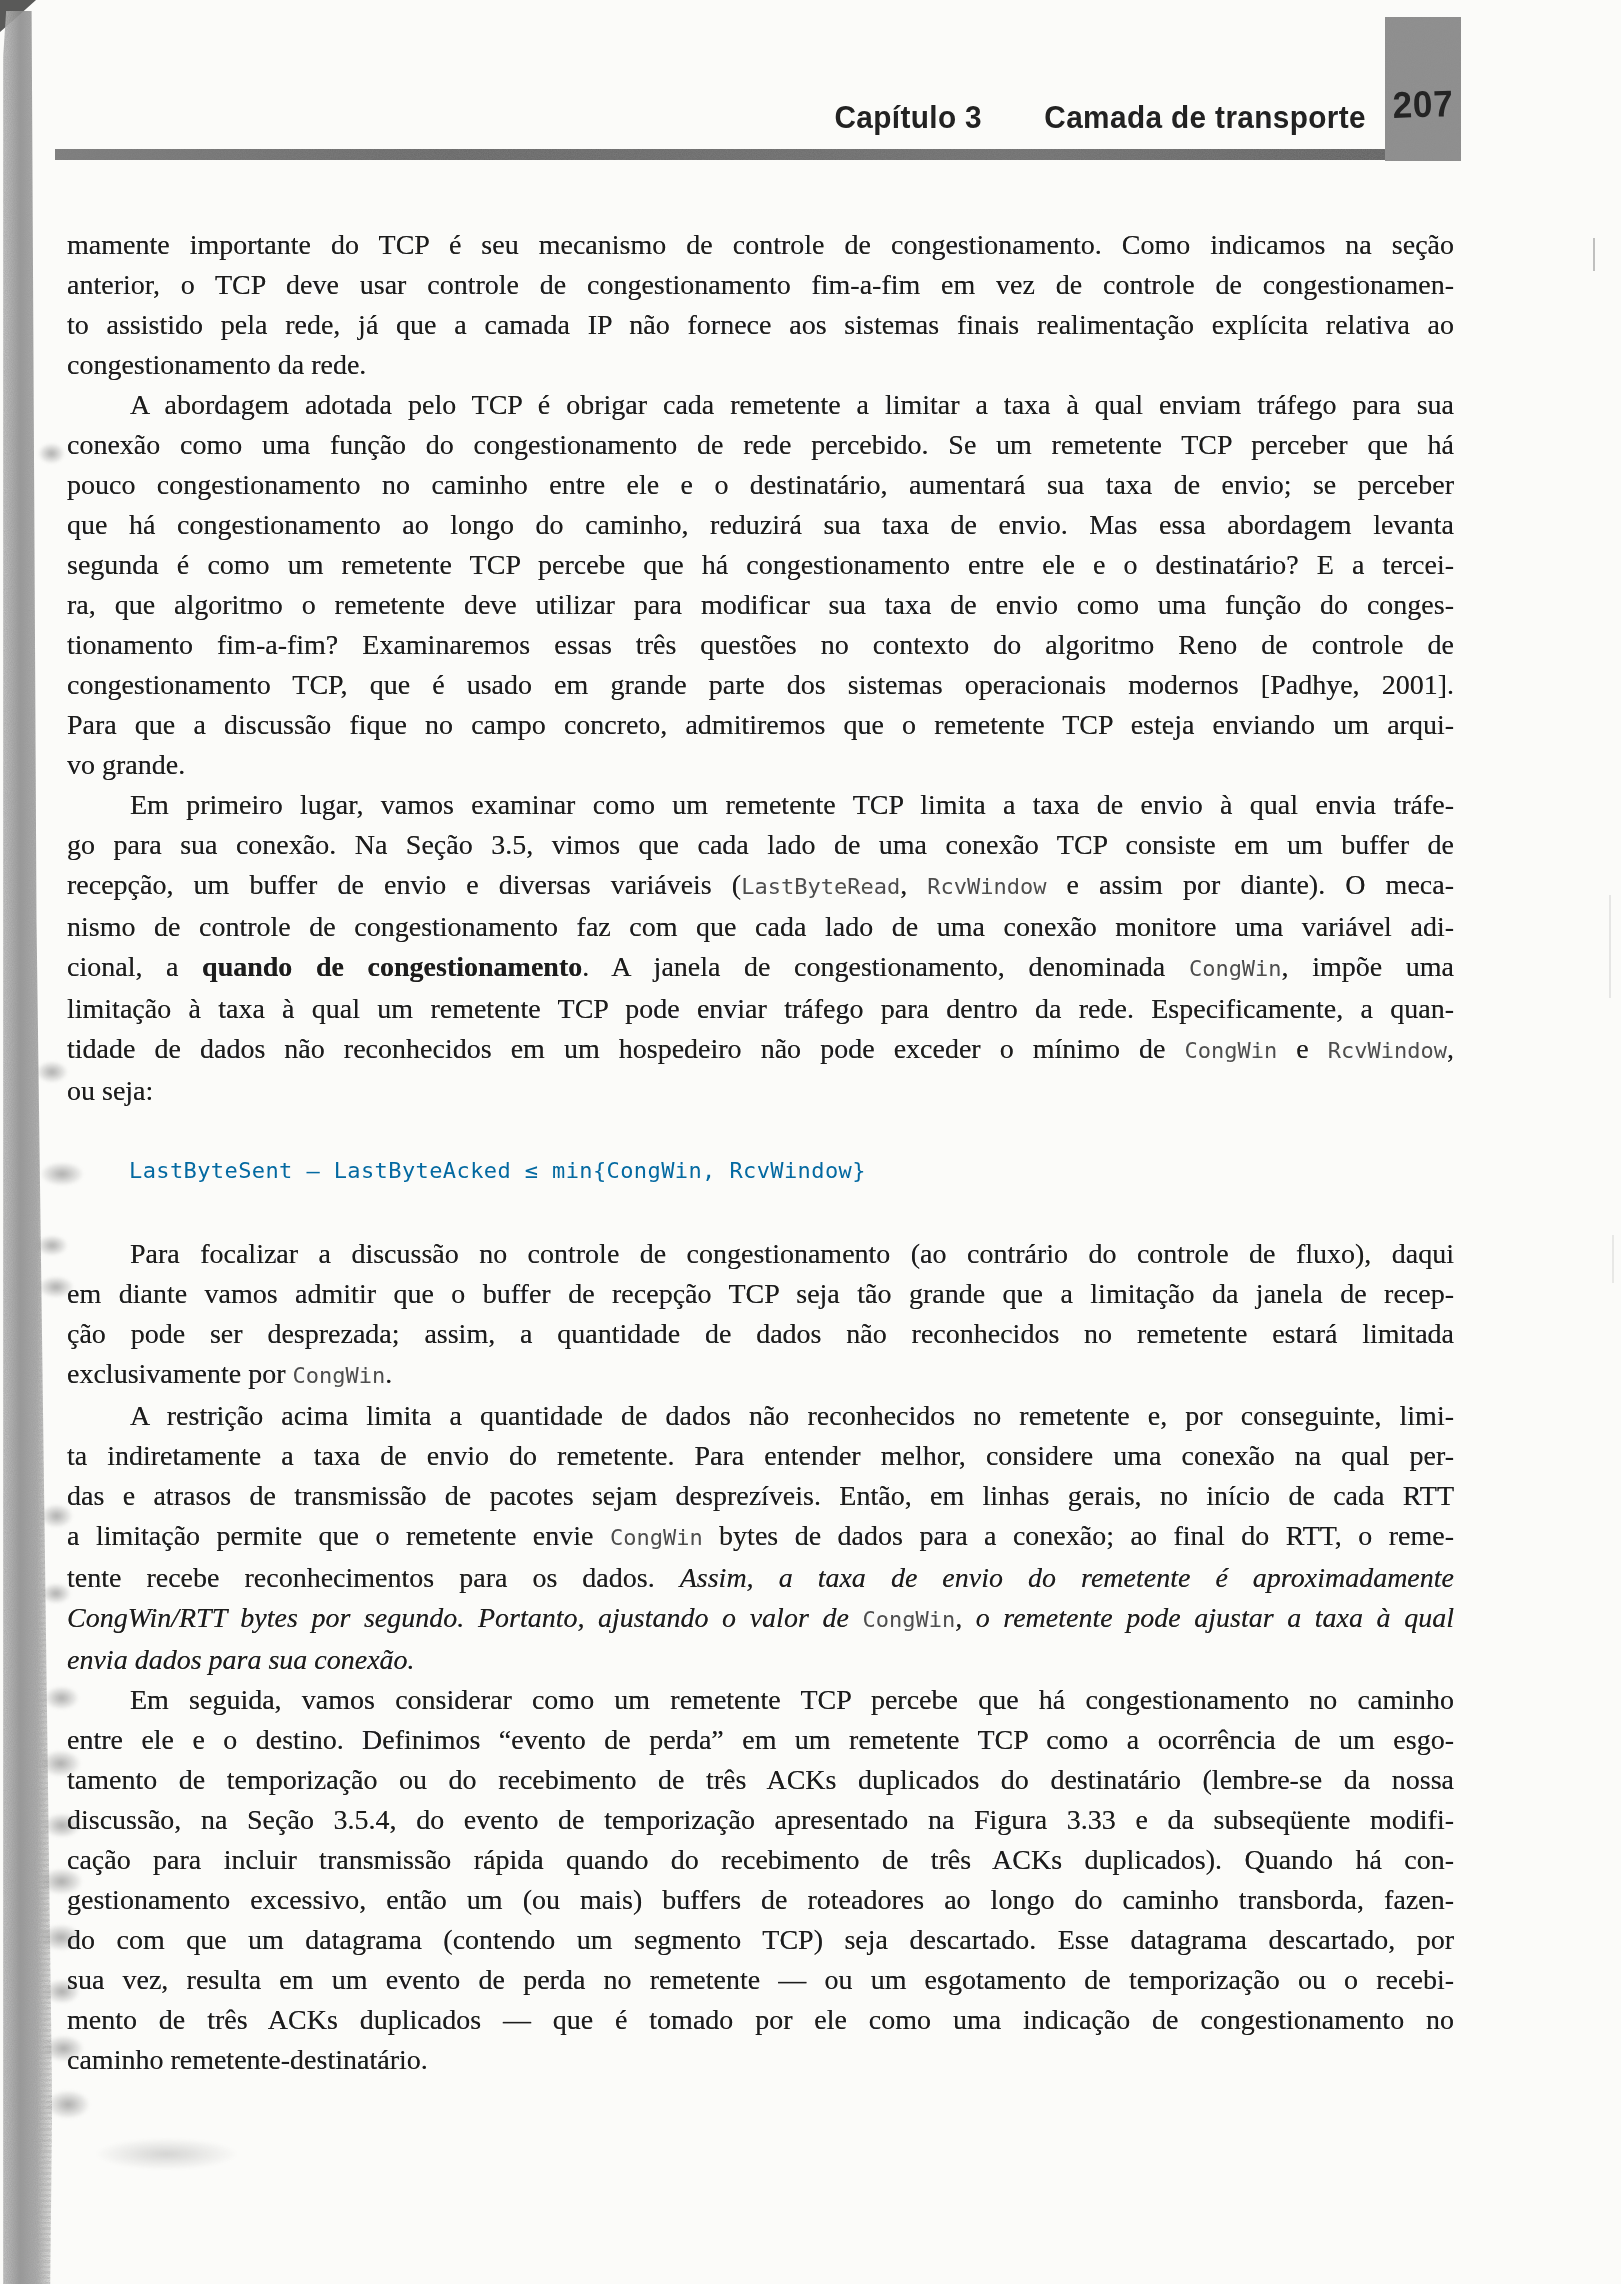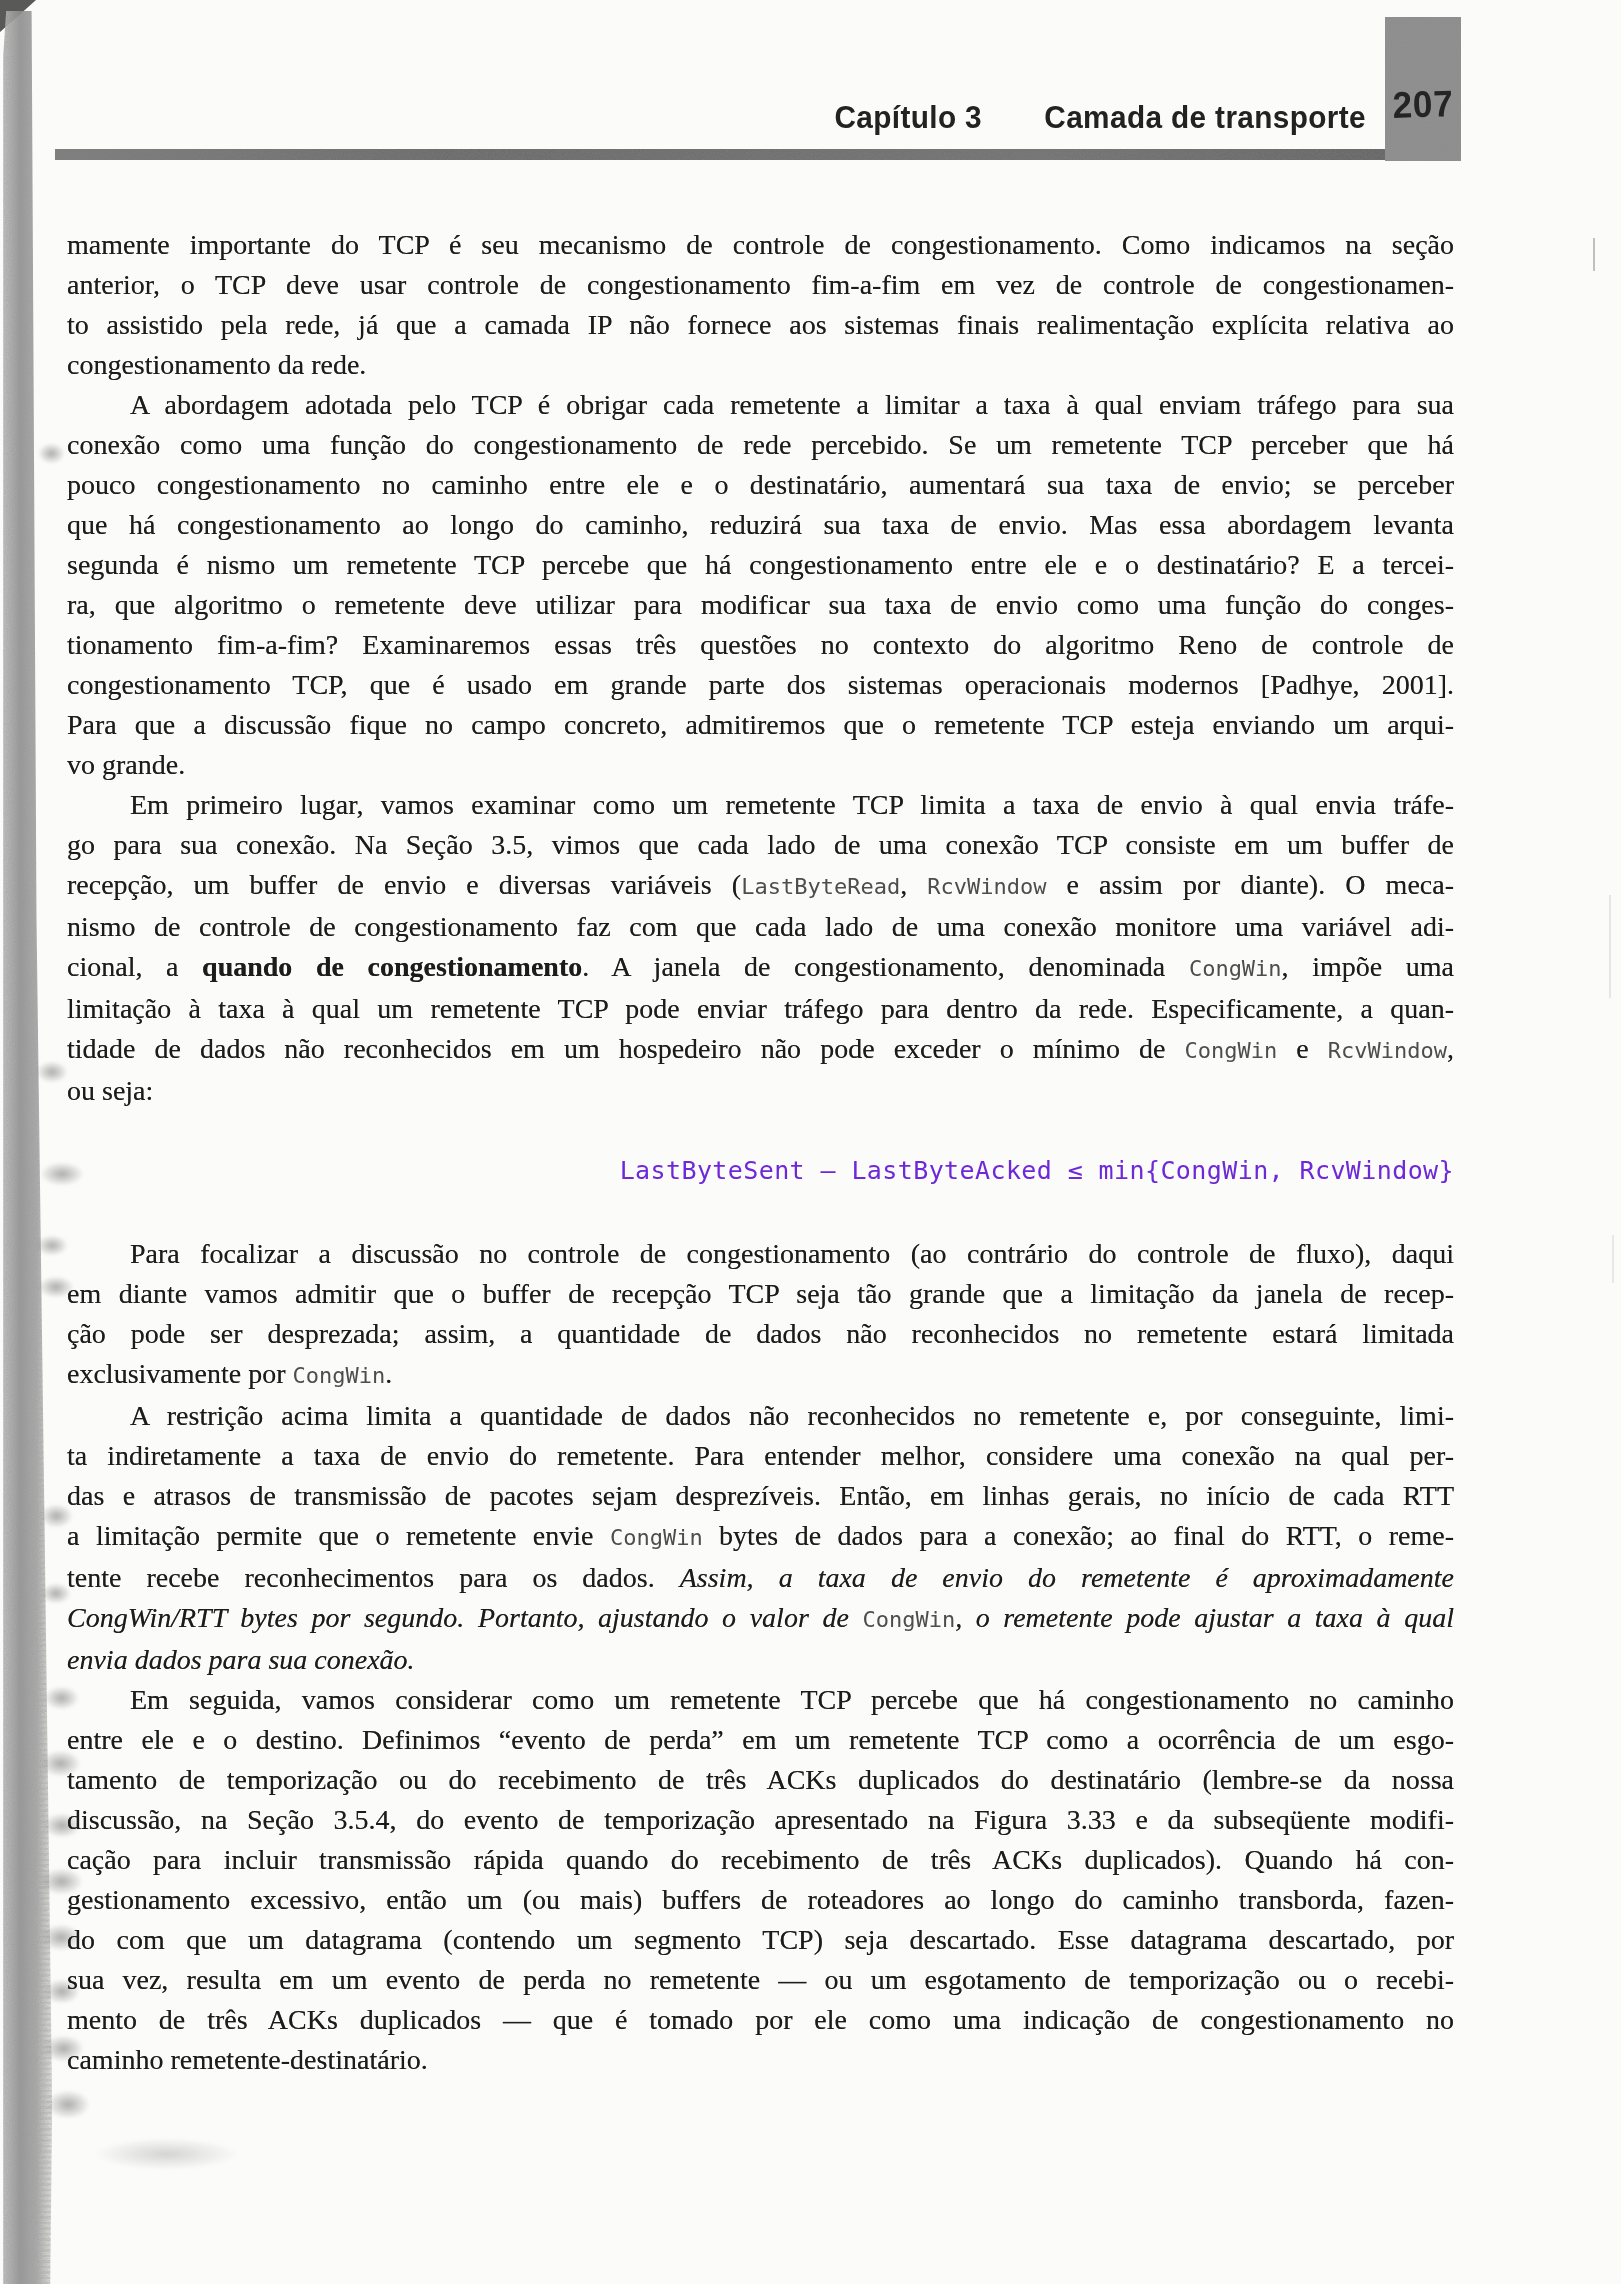--- a/index.html
+++ b/index.html
@@ -79,22 +79,22 @@
     min-height:40px;
   }
   .line.lastline{text-align-last:left;}
   .line.indent{text-indent:63px;}
   .r-m{font-family:"DejaVu Sans Mono","Liberation Mono",monospace;font-size:22px;color:var(--c-mono_ink);text-shadow:none;}
   .r-b{font-weight:bold;}
   .r-i{font-style:italic;}
   .codeline{
     margin:40px 0 43px 62px;
     font-family:"DejaVu Sans Mono","Liberation Mono",monospace;
-    font-size:25px;line-height:40px;color:#6d28d9;
-    text-align:right;text-shadow:none;
+    font-size:22px;line-height:40px;color:#0369a1;
+    text-align:left;text-shadow:none;
     letter-spacing:0.4px;
   }
   .grain-defs{position:absolute;width:0;height:0;}
 </style>
 </head>
 <body>
 
 <svg class="grain-defs" aria-hidden="true">
   <filter id="grain">
     <feTurbulence type="fractalNoise" baseFrequency="0.75" numOctaves="2" stitchTiles="stitch"></feTurbulence>
@@ -151,21 +151,21 @@
       <div class="line"><span class="r-n">mamente importante do TCP é seu mecanismo de controle de congestionamento. Como indicamos na seção</span></div>
       <div class="line"><span class="r-n">anterior, o TCP deve usar controle de congestionamento fim-a-fim em vez de controle de congestionamen-</span></div>
       <div class="line"><span class="r-n">to assistido pela rede, já que a camada IP não fornece aos sistemas finais realimentação explícita relativa ao</span></div>
       <div class="line lastline"><span class="r-n">congestionamento da rede.</span></div>
     </div>
     <div class="para">
       <div class="line indent"><span class="r-n">A abordagem adotada pelo TCP é obrigar cada remetente a limitar a taxa à qual enviam tráfego para sua</span></div>
       <div class="line"><span class="r-n">conexão como uma função do congestionamento de rede percebido. Se um remetente TCP perceber que há</span></div>
       <div class="line"><span class="r-n">pouco congestionamento no caminho entre ele e o destinatário, aumentará sua taxa de envio; se perceber</span></div>
       <div class="line"><span class="r-n">que há congestionamento ao longo do caminho, reduzirá sua taxa de envio. Mas essa abordagem levanta</span></div>
-      <div class="line"><span class="r-n">segunda é nismo um remetente TCP percebe que há congestionamento entre ele e o destinatário? E a tercei-</span></div>
+      <div class="line"><span class="r-n">segunda é como um remetente TCP percebe que há congestionamento entre ele e o destinatário? E a tercei-</span></div>
       <div class="line"><span class="r-n">ra, que algoritmo o remetente deve utilizar para modificar sua taxa de envio como uma função do conges-</span></div>
       <div class="line"><span class="r-n">tionamento fim-a-fim? Examinaremos essas três questões no contexto do algoritmo Reno de controle de</span></div>
       <div class="line"><span class="r-n">congestionamento TCP, que é usado em grande parte dos sistemas operacionais modernos [Padhye, 2001].</span></div>
       <div class="line"><span class="r-n">Para que a discussão fique no campo concreto, admitiremos que o remetente TCP esteja enviando um arqui-</span></div>
       <div class="line lastline"><span class="r-n">vo grande.</span></div>
     </div>
     <div class="para">
       <div class="line indent"><span class="r-n">Em primeiro lugar, vamos examinar como um remetente TCP limita a taxa de envio à qual envia tráfe-</span></div>
       <div class="line"><span class="r-n">go para sua conexão. Na Seção 3.5, vimos que cada lado de uma conexão TCP consiste em um buffer de</span></div>
       <div class="line"><span class="r-n">recepção, um buffer de envio e diversas variáveis (</span><span class="r-m">LastByteRead</span><span class="r-n">, </span><span class="r-m">RcvWindow</span><span class="r-n"> e assim por diante). O meca-</span></div>

